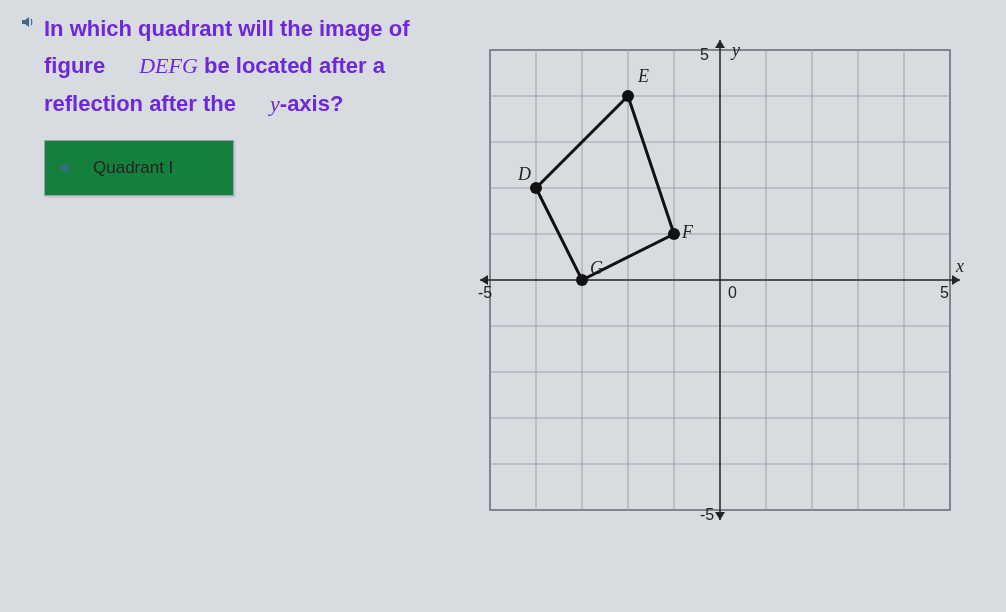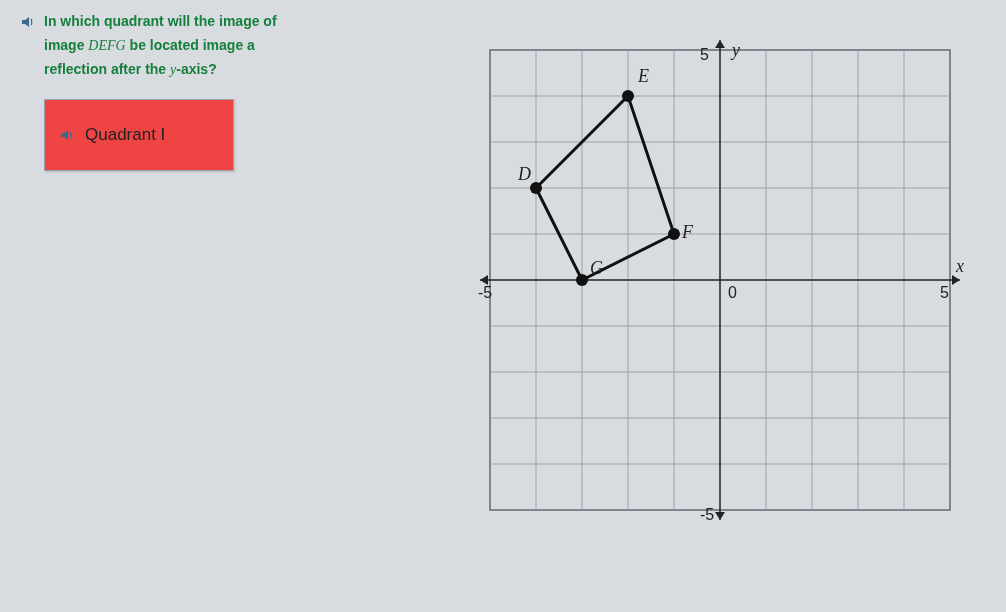--- a/index.html
+++ b/index.html
@@ -11,34 +11,34 @@
   position: relative;
   overflow: hidden;
   padding: 10px 20px;
 }
 .content-area {
   display: flex;
   gap: 20px;
 }
 .left-col { width: 420px; }
 .question-row { display: flex; align-items: flex-start; gap: 8px; margin-bottom: 18px; }
-.q-text { font-size: 14px; color: #15803d; font-weight: 600; line-height: 1.7; }
-.q-text .ital { font-family: "Times New Roman", serif; font-style: italic; font-weight: 500; }
+.q-text { font-size: 22px; color: #6d28d9; font-weight: 600; line-height: 1.7; }
+.q-text .ital { font-family: "Times New Roman", serif; font-style: italic; font-weight: 500; margin-left: 28px; }
 .speaker {
   width: 16px; height: 16px; flex: 0 0 16px; margin-top: 4px;
 }
 .speaker svg { width: 16px; height: 16px; fill: #3d6a8a; }
 .options { margin-left: 24px; display: flex; flex-direction: column; gap: 12px; }
 .option {
-  background: #ef4444;
+  background: #15803d;
   border: 1px solid #9aa2aa;
   box-shadow: 1px 1px 2px rgba(0,0,0,0.15);
-  padding: 25px 14px;
+  padding: 17px 14px;
   width: 190px;
-  display: flex; align-items: center; gap: 10px;
+  display: flex; align-items: center; gap: 18px;
   cursor: pointer;
   font-size: 17px;
   color: #222;
 }
 .option .speaker { margin-top: 0; }
 .graph-wrap {
   flex: 1; display: flex; justify-content: flex-start; align-items: flex-start;
   padding-top: 10px;
 }
 svg.graph { width: 520px; height: 520px; }
@@ -57,21 +57,21 @@
   <div class="left-col">
     <div class="question-row">
       <span class="speaker">
         <svg viewBox="0 0 16 16">
             <path d="M2 6h3l4-3v10l-4-3H2z"></path>
             <path d="M11 5c1 1 1 5 0 6" stroke="#3d6a8a" stroke-width="1.2" fill="none"></path>
           </svg>
       </span>
       <div class="q-text">
         <span>In which quadrant will the image of</span><br>
-        <span>image </span><span class="ital">DEFG</span><span> be located image a</span><br>
+        <span>figure </span><span class="ital">DEFG</span><span> be located after a</span><br>
         <span>reflection after the </span><span class="ital">y</span><span>-axis?</span>
       </div>
     </div>
 
     <div class="options">
       <div class="option">
         <span class="speaker"><svg viewBox="0 0 16 16">
               <path d="M2 6h3l4-3v10l-4-3H2z"></path>
               <path d="M11 5c1 1 1 5 0 6" stroke="#3d6a8a" stroke-width="1.2" fill="none"></path>
             </svg></span>

